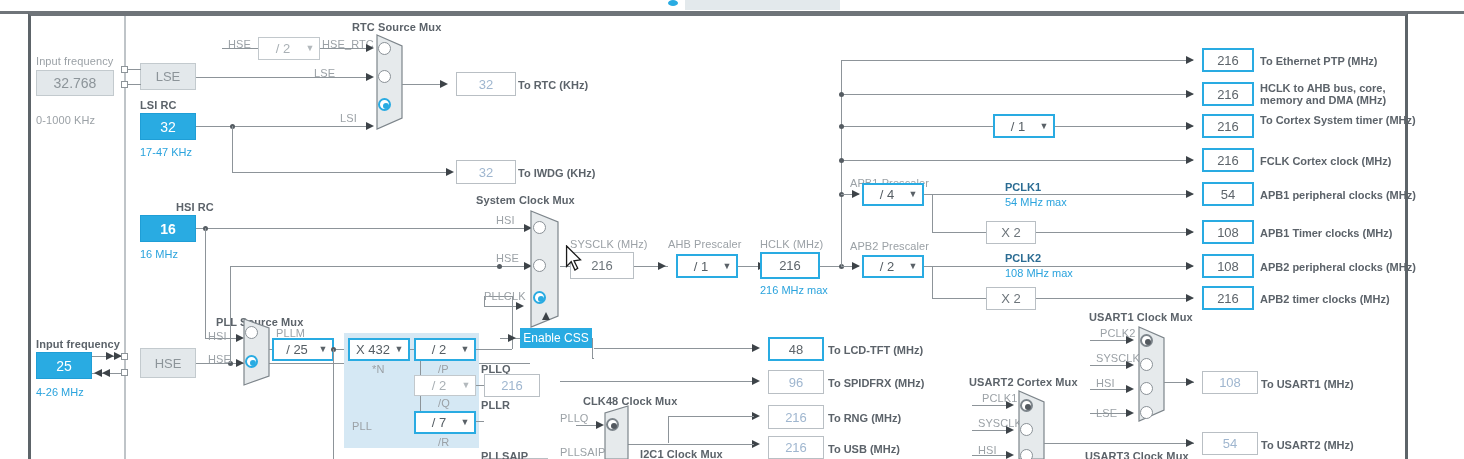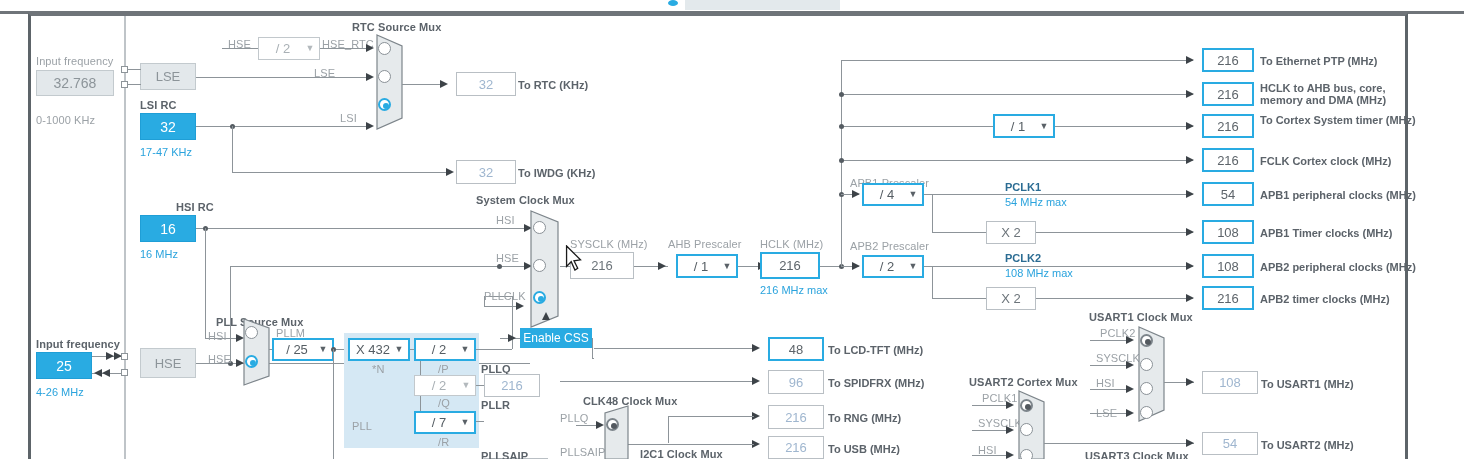--- a/index.html
+++ b/index.html
@@ -143,21 +143,21 @@
 
   <div class="h" style="left:402px;top:84px;width:42px;"></div>
   <div class="arw" style="left:440px;top:80px;"></div>
   <div class="ibox out-grey" style="left:456px;top:72px;width:60px;height:24px;">32</div>
   <div class="lbl-out" style="left:518px;top:79px;">To RTC (KHz)</div>
 
   <div class="ibox out-grey" style="left:456px;top:160px;width:60px;height:24px;">32</div>
   <div class="lbl-out" style="left:518px;top:167px;">To IWDG (KHz)</div>
 
   <div class="lbl-d" style="left:140px;top:201px;margin-left:36px;">HSI RC</div>
-  <div class="osc" style="left:140px;top:215px;width:56px;height:27px;">16</div>
+  <div class="osc" style="left:140px;top:215px;width:56px;height:27px;font-weight:bold;">16</div>
   <div class="lbl-blue" style="left:140px;top:248px;">16 MHz</div>
 
   <div class="h" style="left:196px;top:228px;width:334px;"></div>
   <div class="dot" style="left:203px;top:226px;"></div>
   <div class="arw" style="left:524px;top:224px;"></div>
 
   <div class="v" style="left:205px;top:228px;height:110px;"></div>
   <div class="h" style="left:205px;top:338px;width:36px;"></div>
   <div class="arw" style="left:236px;top:334px;"></div>
 

